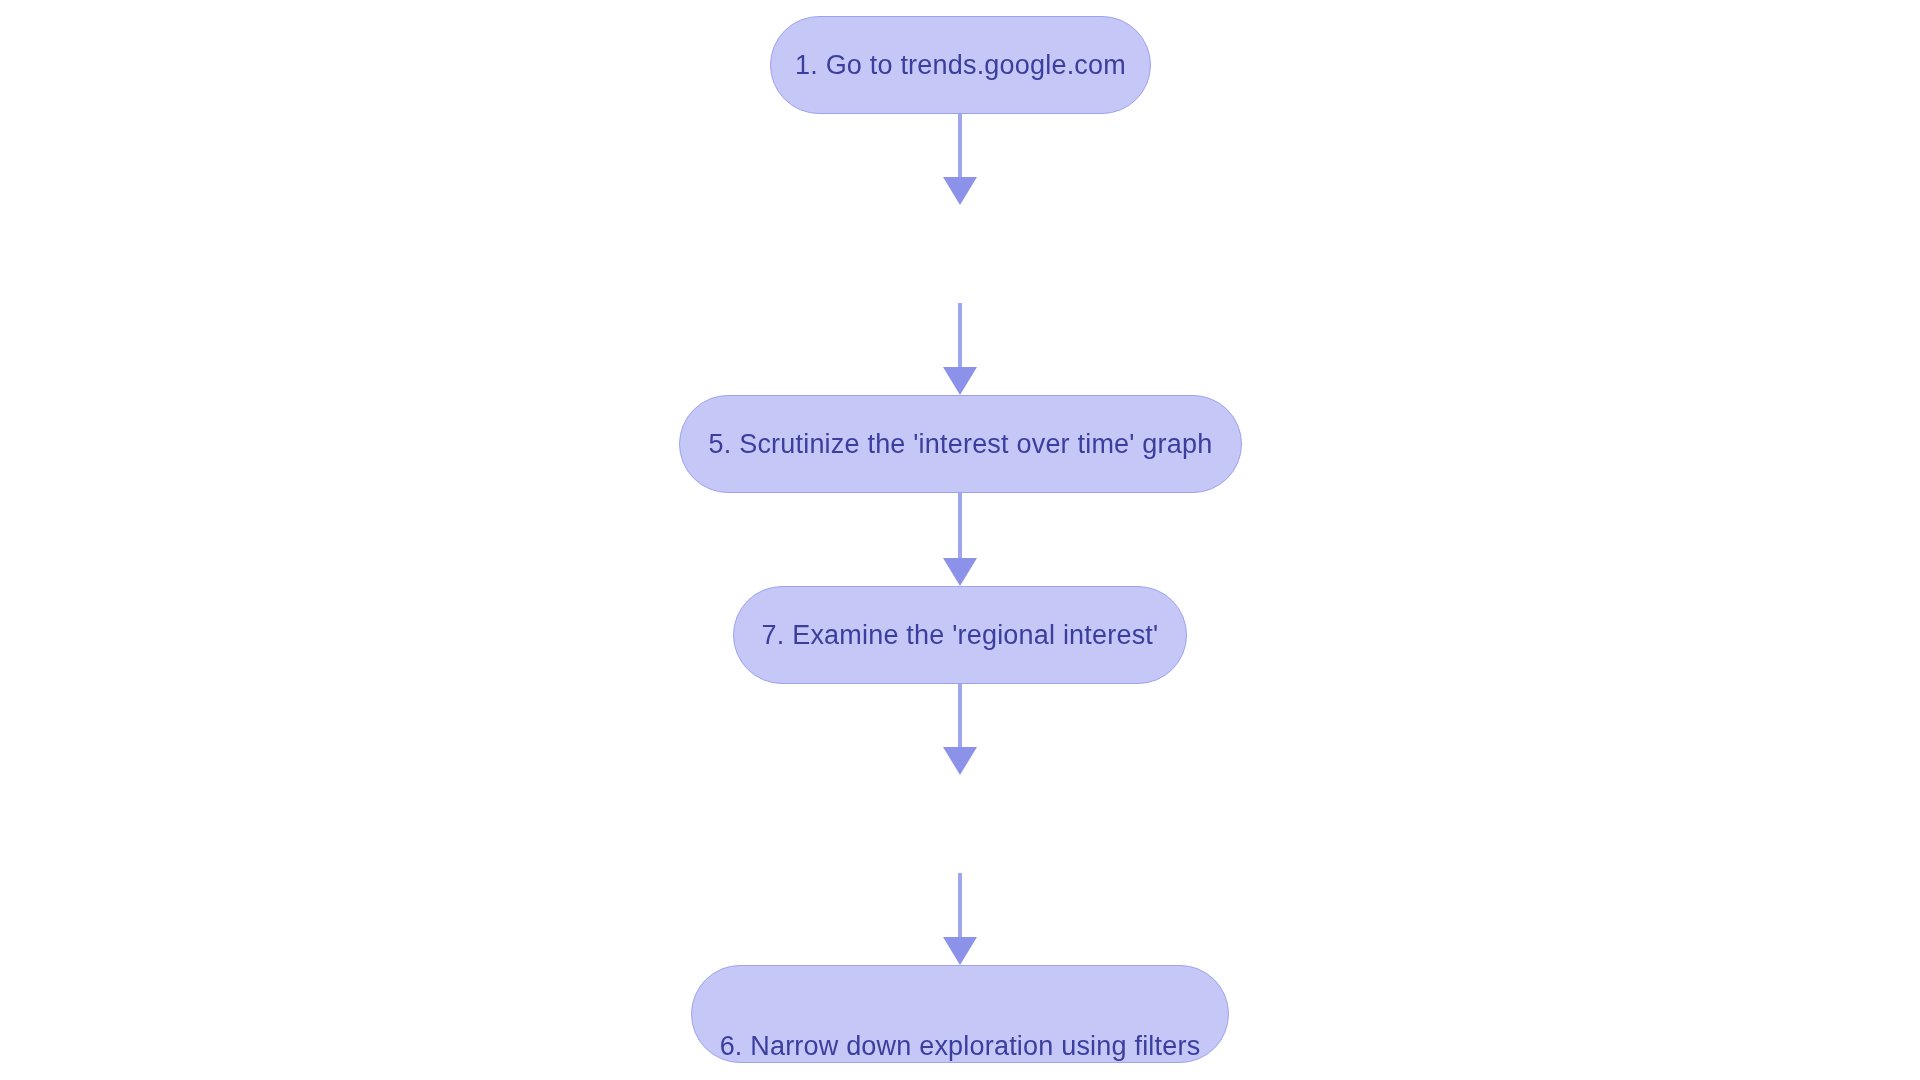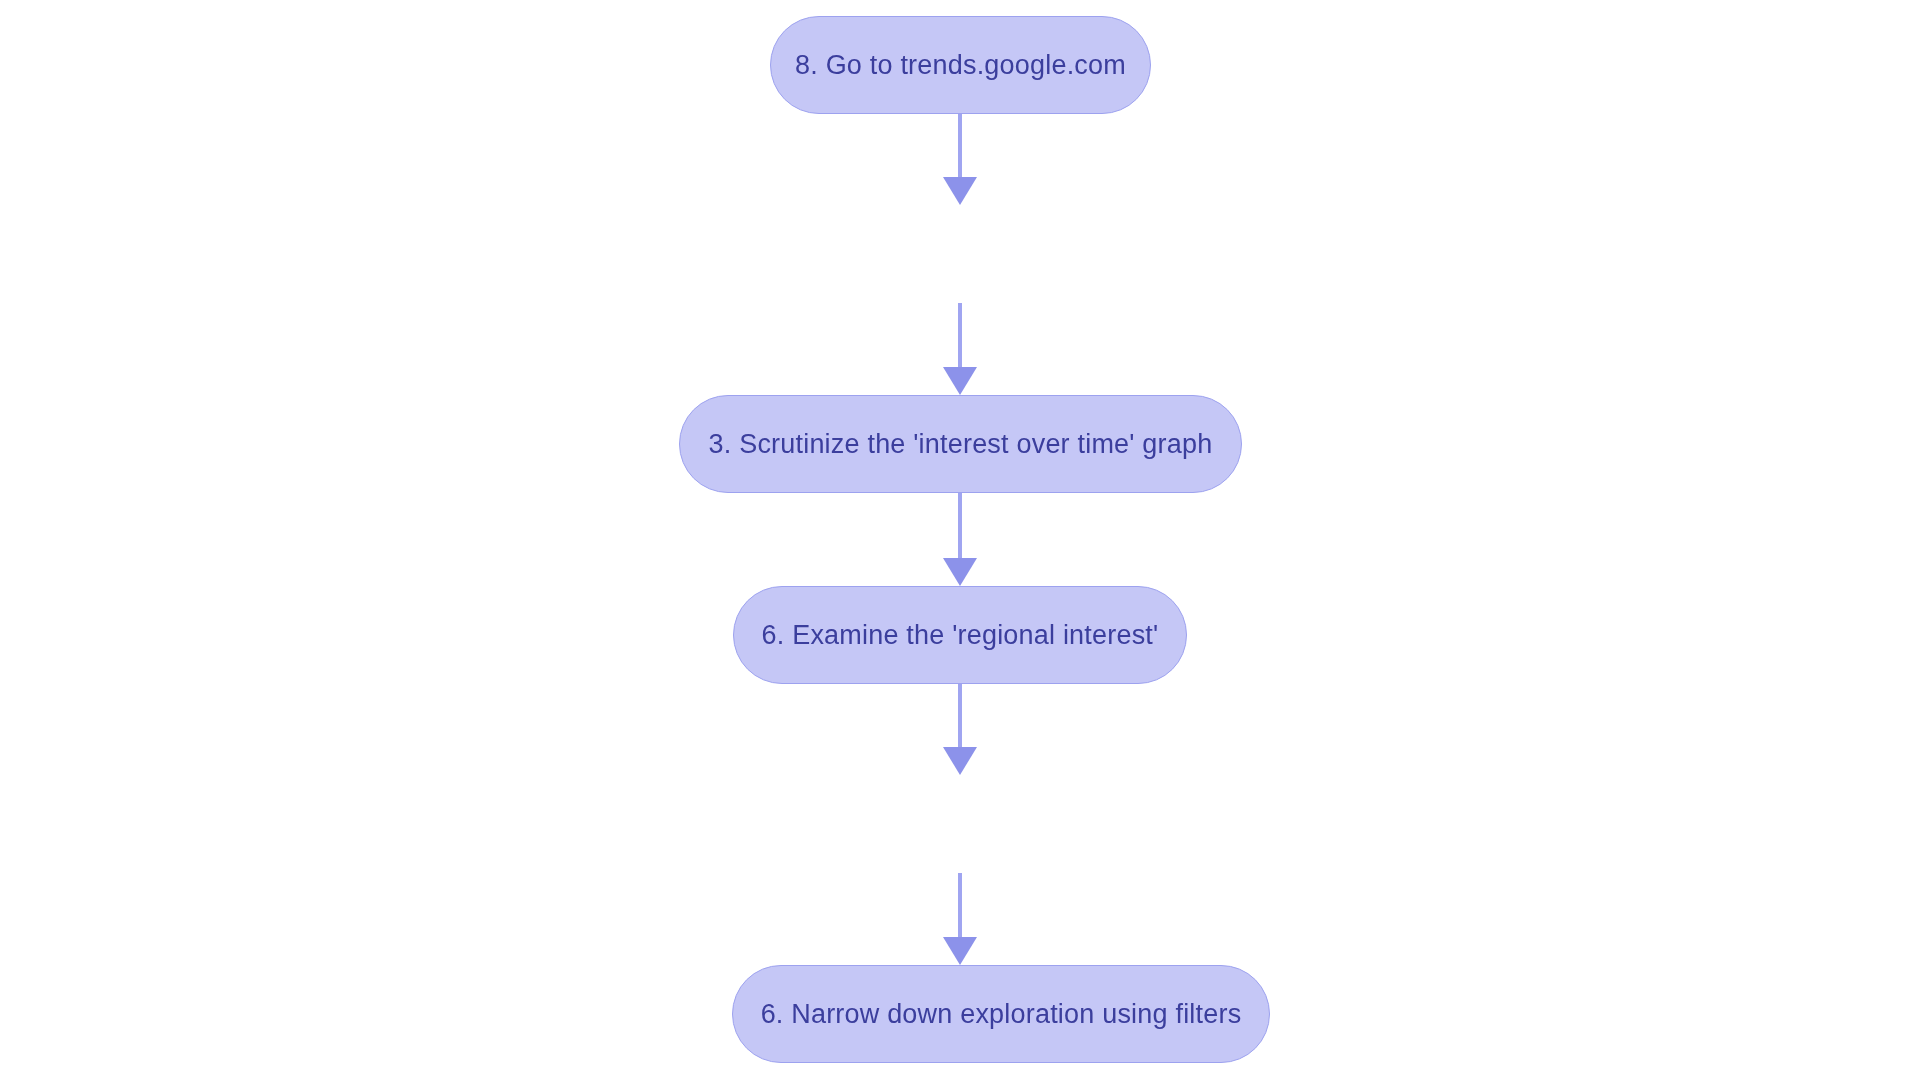--- a/index.html
+++ b/index.html
@@ -52,55 +52,55 @@
     border-right: 17px solid transparent;
     border-top: 28px solid var(--arrow-head, #8c92ea);
   }
 </style>
 </head>
 <body>
 
 <div id="canvas">
 
   <div class="flow-node" style="left:770px; top:16px; width:381px;">
-    <span class="node-label">8. Go to trends.google.com</span>
+    <span class="node-label">1. Go to trends.google.com</span>
   </div>
 
   <div class="arrow" style="left:942px; top:114px; height:91px;">
     <div class="arrow-line"></div>
     <div class="arrow-head"></div>
   </div>
 
 
   <div class="arrow" style="left:942px; top:303px; height:92px;">
     <div class="arrow-line"></div>
     <div class="arrow-head"></div>
   </div>
 
   <div class="flow-node" style="left:679px; top:395px; width:563px;">
-    <span class="node-label">3. Scrutinize the 'interest over time' graph</span>
+    <span class="node-label">5. Scrutinize the 'interest over time' graph</span>
   </div>
 
   <div class="arrow" style="left:942px; top:493px; height:93px;">
     <div class="arrow-line"></div>
     <div class="arrow-head"></div>
   </div>
 
   <div class="flow-node" style="left:733px; top:586px; width:454px;">
-    <span class="node-label">6. Examine the 'regional interest'</span>
+    <span class="node-label">7. Examine the 'regional interest'</span>
   </div>
 
   <div class="arrow" style="left:942px; top:684px; height:91px;">
     <div class="arrow-line"></div>
     <div class="arrow-head"></div>
   </div>
 
 
   <div class="arrow" style="left:942px; top:873px; height:92px;">
     <div class="arrow-line"></div>
     <div class="arrow-head"></div>
   </div>
 
-  <div class="flow-node" style="left:732px; top:965px; width:538px;">
+  <div class="flow-node" style="left:691px; top:965px; width:538px;align-items:flex-end;">
     <span class="node-label">6. Narrow down exploration using filters</span>
   </div>
 
 </div>
 
 </body></html>

